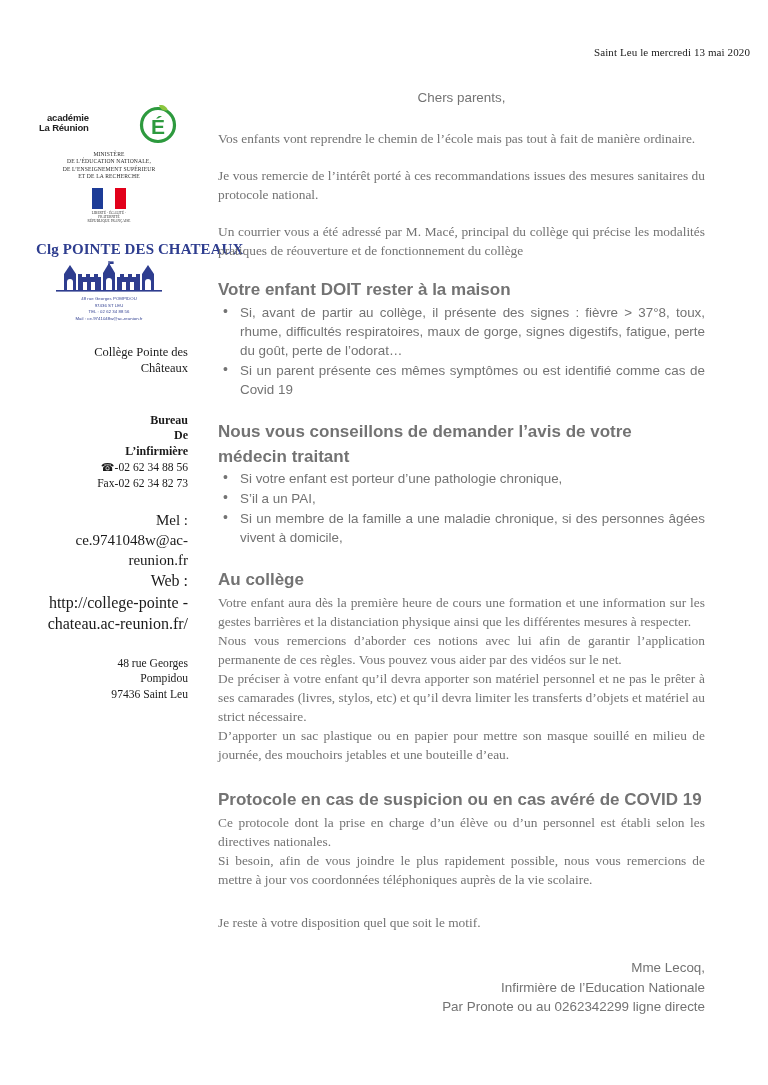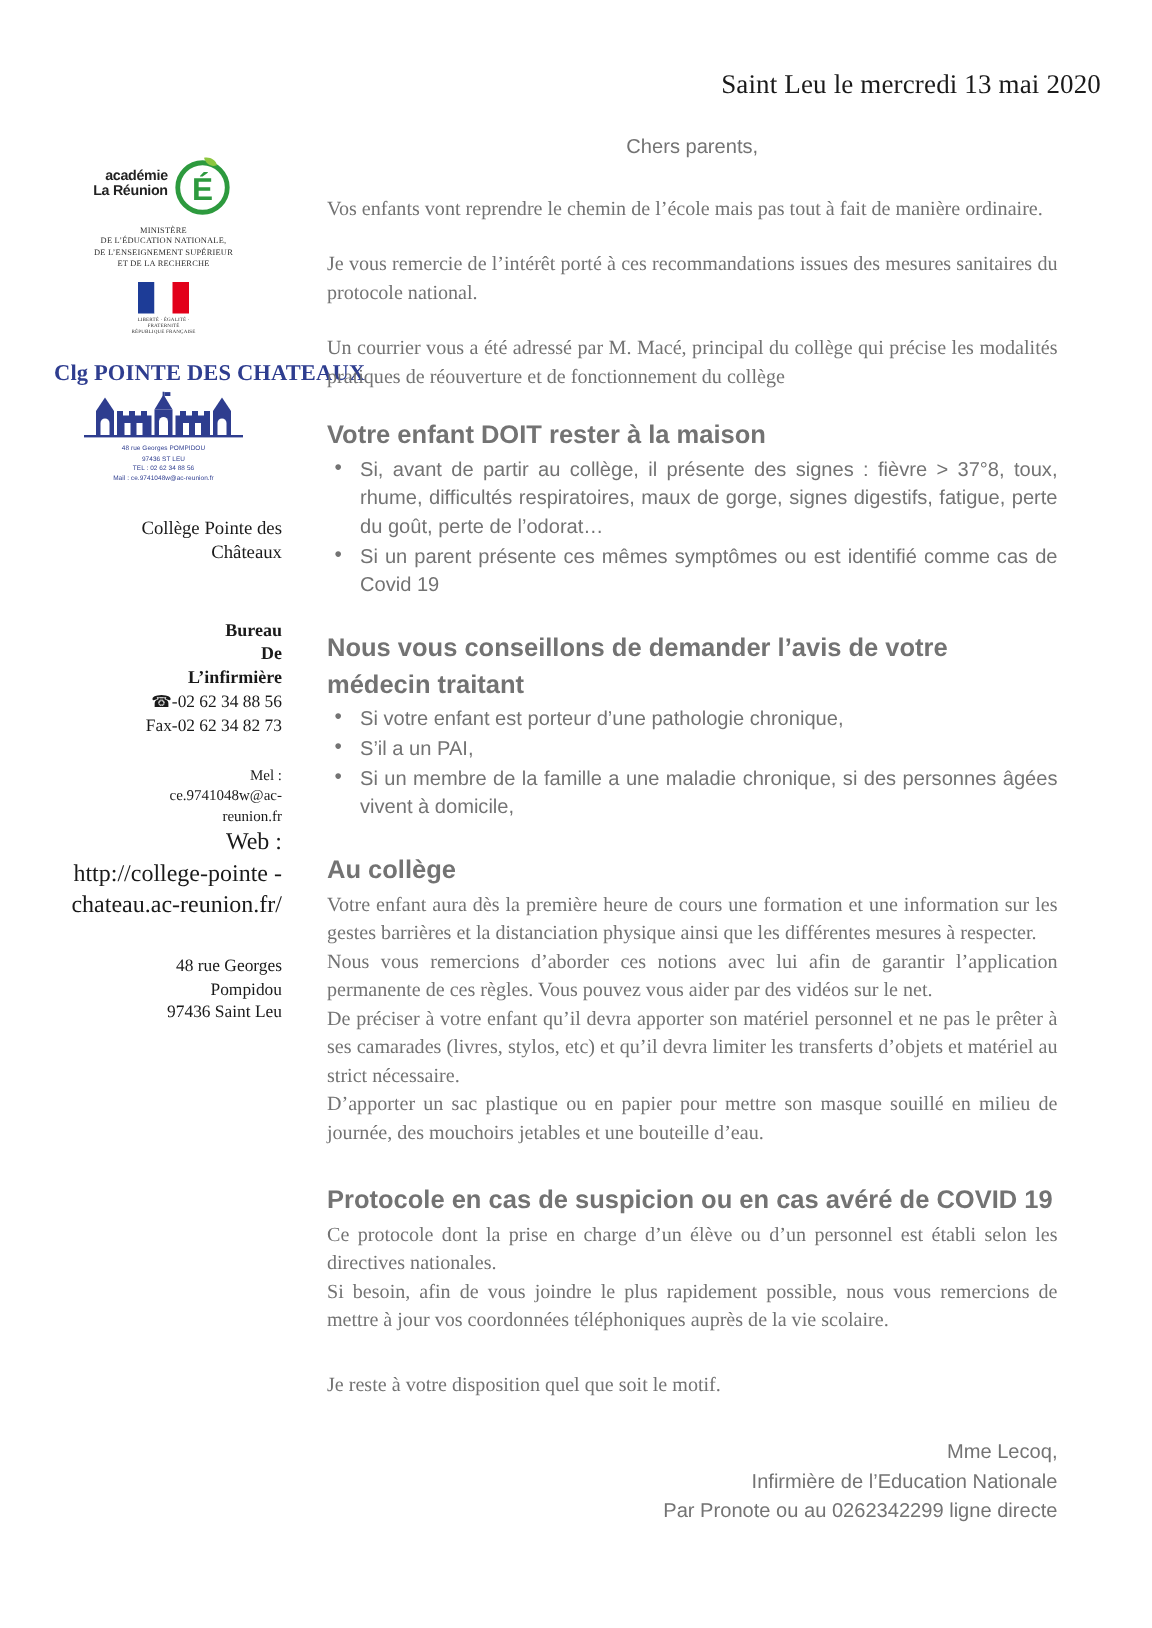--- a/index.html
+++ b/index.html
@@ -21,23 +21,23 @@
     position: relative;
     width: 768px;
     height: 1085px;
     background: #ffffff;
   }
 
   
   .date-line {
     position: absolute;
     top: 46px;
-    right: 34px;
+    right: 18px;
     font-family: "Liberation Serif", serif;
-    font-size: 18px;
+    font-size: 11px;
     letter-spacing: 0.1px;
     color: #1a1a1a;
     white-space: nowrap;
   }
 
   
   .sidebar {
     position: absolute;
     left: 24px;
     top: 100px;
@@ -49,21 +49,21 @@
 
   
   .acad-logo {
     width: 140px;
     margin: 0 auto;
     text-align: center;
   }
   .acad-top {
     display: flex;
     align-items: center;
-    justify-content: center;
+    justify-content: space-between;
     gap: 2px;
     height: 46px;
   }
   .acad-words {
     text-align: right;
     line-height: 1.08;
     font-family: "Liberation Sans", sans-serif;
     font-weight: 700;
     font-size: 9.5px;
     color: #222222;
@@ -152,21 +152,21 @@
   }
   .sb-phones {
     font-size: 11.6px;
     line-height: 1.34;
     text-align: right;
     padding-right: 6px;
   }
   .sb-phones .tel-ico { font-size: 11px; }
   .sb-mel {
     margin-top: 20px;
-    font-size: 10px;
+    font-size: 15px;
     line-height: 1.32;
     text-align: right;
     padding-right: 6px;
     word-break: break-word;
   }
   .sb-web {
     margin-top: 0;
     font-size: 16px;
     line-height: 1.32;
     text-align: right;

